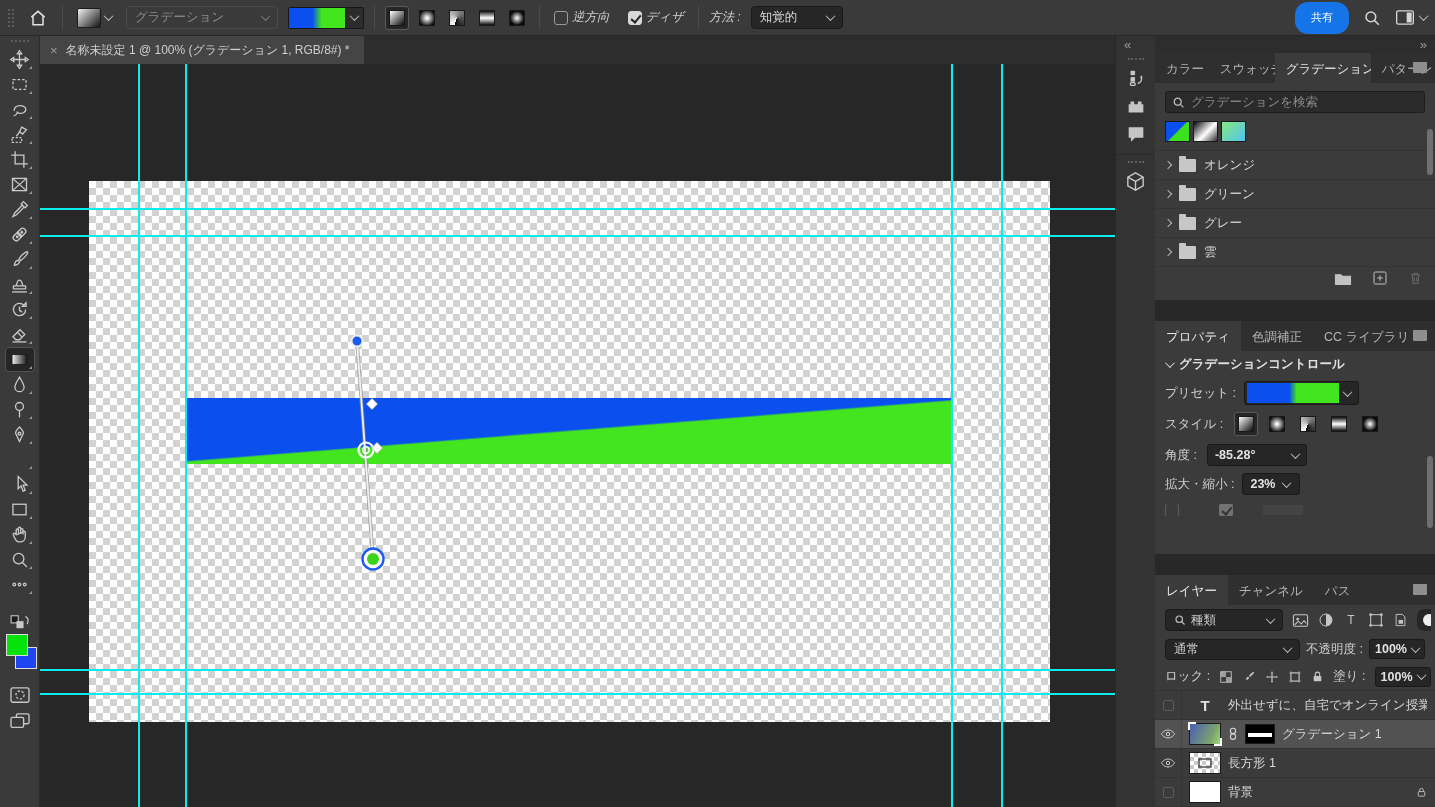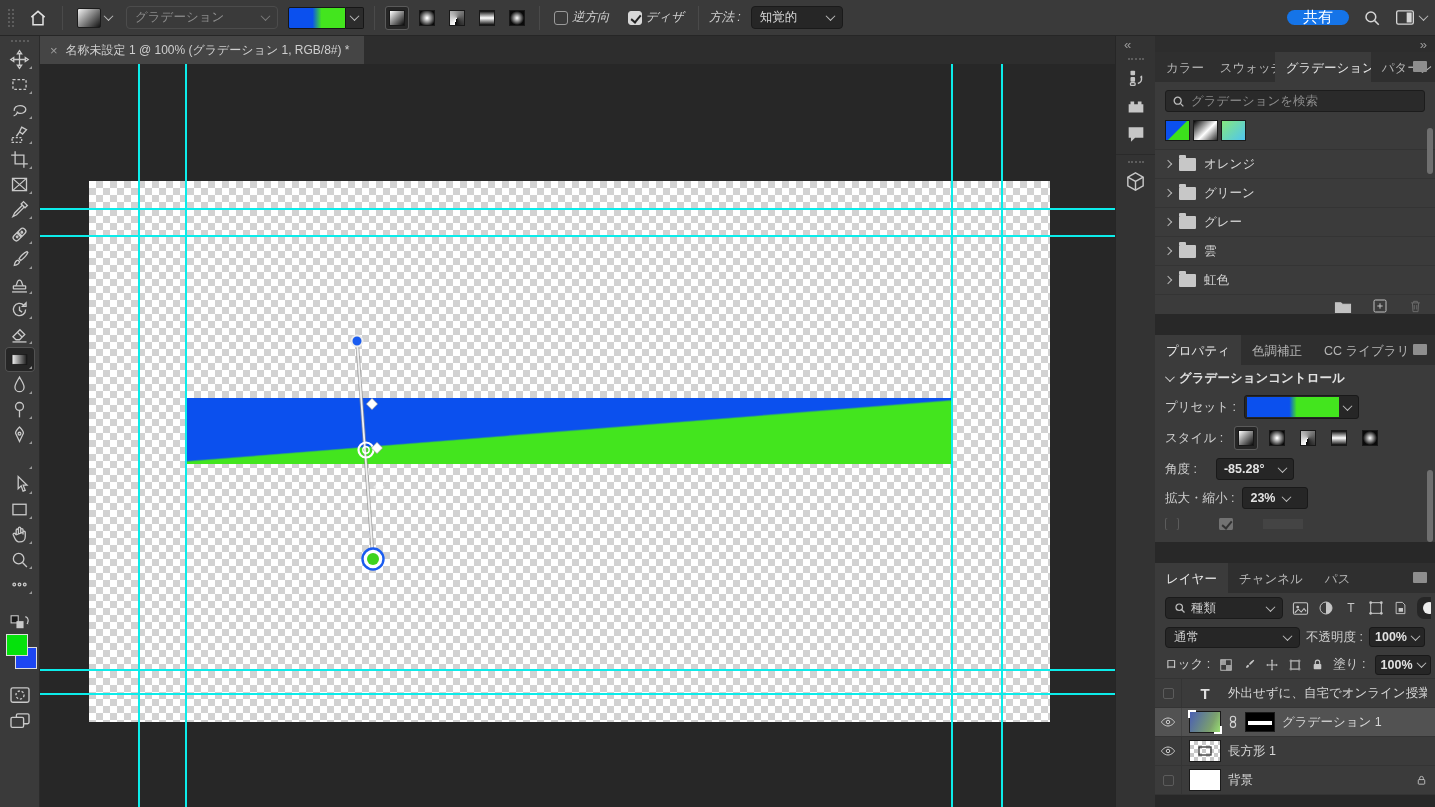--- a/index.html
+++ b/index.html
@@ -34,22 +34,22 @@
   .g-radial  { background:radial-gradient(circle at 50% 50%,#fff 5%,#0a0a0a 85%); }
   .g-angle   { background:conic-gradient(from 200deg at 50% 50%,#fff,#0a0a0a); }
   .g-reflect { background:linear-gradient(#0a0a0a,#fff 50%,#0a0a0a); }
   .g-diamond { background:radial-gradient(closest-side at 50% 50%,#fff,#0a0a0a); }
   .cb { width:14px; height:14px; border:1px solid #9a9a9a; border-radius:3px; background:transparent; }
   .cb.checked { background:#d8d8d8; border-color:#d8d8d8; position:relative; }
   .cb.checked::after { content:""; position:absolute; left:4px; top:1px; width:4px; height:8px;
     border-right:2px solid #222; border-bottom:2px solid #222; transform:rotate(40deg); }
   .ob-label { color:#d2d2d2;font-style:italic; }
   #ob-right { margin-left:auto; display:flex; align-items:center; gap:14px; }
-  .share-btn { background:#1574e8; color:#fff; border-radius:13px; height:15px; padding:0 16px;
-    display:flex; align-items:center; font-size:15px; }
+  .share-btn { background:#1574e8; color:#fff; border-radius:13px; height:32px; padding:0 16px;
+    display:flex; align-items:center; font-size:11px; }
   .ws-wrap { display:flex; align-items:center; gap:5px; }
 
   
   #main { flex:1; display:flex; min-height:0; }
 
   
   #tools { width:40px; background:#3a3a3a; border-right:1px solid #2b2b2b; position:relative; flex:0 0 40px; }
   #tools .hgrip { width:18px; height:5px; margin:4px auto 2px; border-top:2px dotted #5d5d5d; }
   .tool { width:30px; height:25px; margin:0 auto; display:flex; align-items:center; justify-content:center;
     border-radius:4px; position:relative; }
@@ -603,25 +603,20 @@
     <span class="folder-ic"></span>
     <span class="fname">グレー</span>
   </div>
 
   <div class="folder-row">
     <span class="fchev"></span>
     <span class="folder-ic"></span>
     <span class="fname">雲</span>
   </div>
 
-  <div class="folder-row">
-    <span class="fchev"></span>
-    <span class="folder-ic"></span>
-    <span class="fname">虹色</span>
-  </div>
 </div>
         <div id="grad-footer">
           <span><svg width="18" height="15" viewBox="0 0 24 20">
                 <path fill="#c2c2c2" d="M2 5h7l2 2h11v11H2z"></path>
               </svg></span>
           <span><svg width="16" height="16" viewBox="0 0 24 24">
                 <rect x="3" y="3" width="18" height="18" rx="2"></rect>
                 <path d="M12 8v8M8 12h8"></path>
               </svg></span>
           <span class="dim"><svg width="15" height="16" viewBox="0 0 24 24">
@@ -660,43 +655,43 @@
           <span class="gtype">
               <span class="gsq g-angle"></span>
             </span>
           <span class="gtype">
               <span class="gsq g-reflect"></span>
             </span>
           <span class="gtype">
               <span class="gsq g-diamond"></span>
             </span>
         </div>
-        <div class="prow" style="height:30px;gap:19px">
+        <div class="prow" style="height:30px;gap:10px">
           <span class="plabel">角度 :</span>
-          <span class="val-dd" style="width:78px;justify-content:space-between">
+          <span class="val-dd" style="width:100px;justify-content:space-between">
             <span>-85.28°</span>
               <span class="chev"></span>
           </span>
         </div>
         <div class="prow" style="height:28px;gap:8px">
           <span class="plabel">拡大・縮小 :</span>
-          <span class="val-dd" style="width:66px;justify-content:flex-start">
+          <span class="val-dd" style="width:58px;justify-content:flex-start">
             <span>23%</span>
               <span class="chev"></span>
           </span>
         </div>
         <div class="prow" id="cutoff-row">
           <span class="cb" style="margin-right:40px"></span>
             <span class="cb checked" style="margin-right:30px"></span>
           <span style="width:40px;height:10px;background:#555"></span>
         </div>
         <div class="scrollbar" style="top:135px;height:72px"></div>
       </div>
 
-      <div class="pgroup" style="flex:1;margin-bottom:12px">
+      <div class="pgroup" style="flex:1;margin-bottom:0">
         <div class="ptabs">
           <div class="ptab active">レイヤー</div>
           <div class="ptab">チャンネル</div>
           <div class="ptab">パス</div>
           <div class="pmenu"></div>
         </div>
         <div class="prow" id="layer-filter">
           <span class="dd dark" id="filter-dd">
             <span style="display:flex;align-items:center;gap:5px">
               <svg width="12" height="12" viewBox="0 0 24 24" fill="none" stroke="#bdbdbd" stroke-width="2.4">

